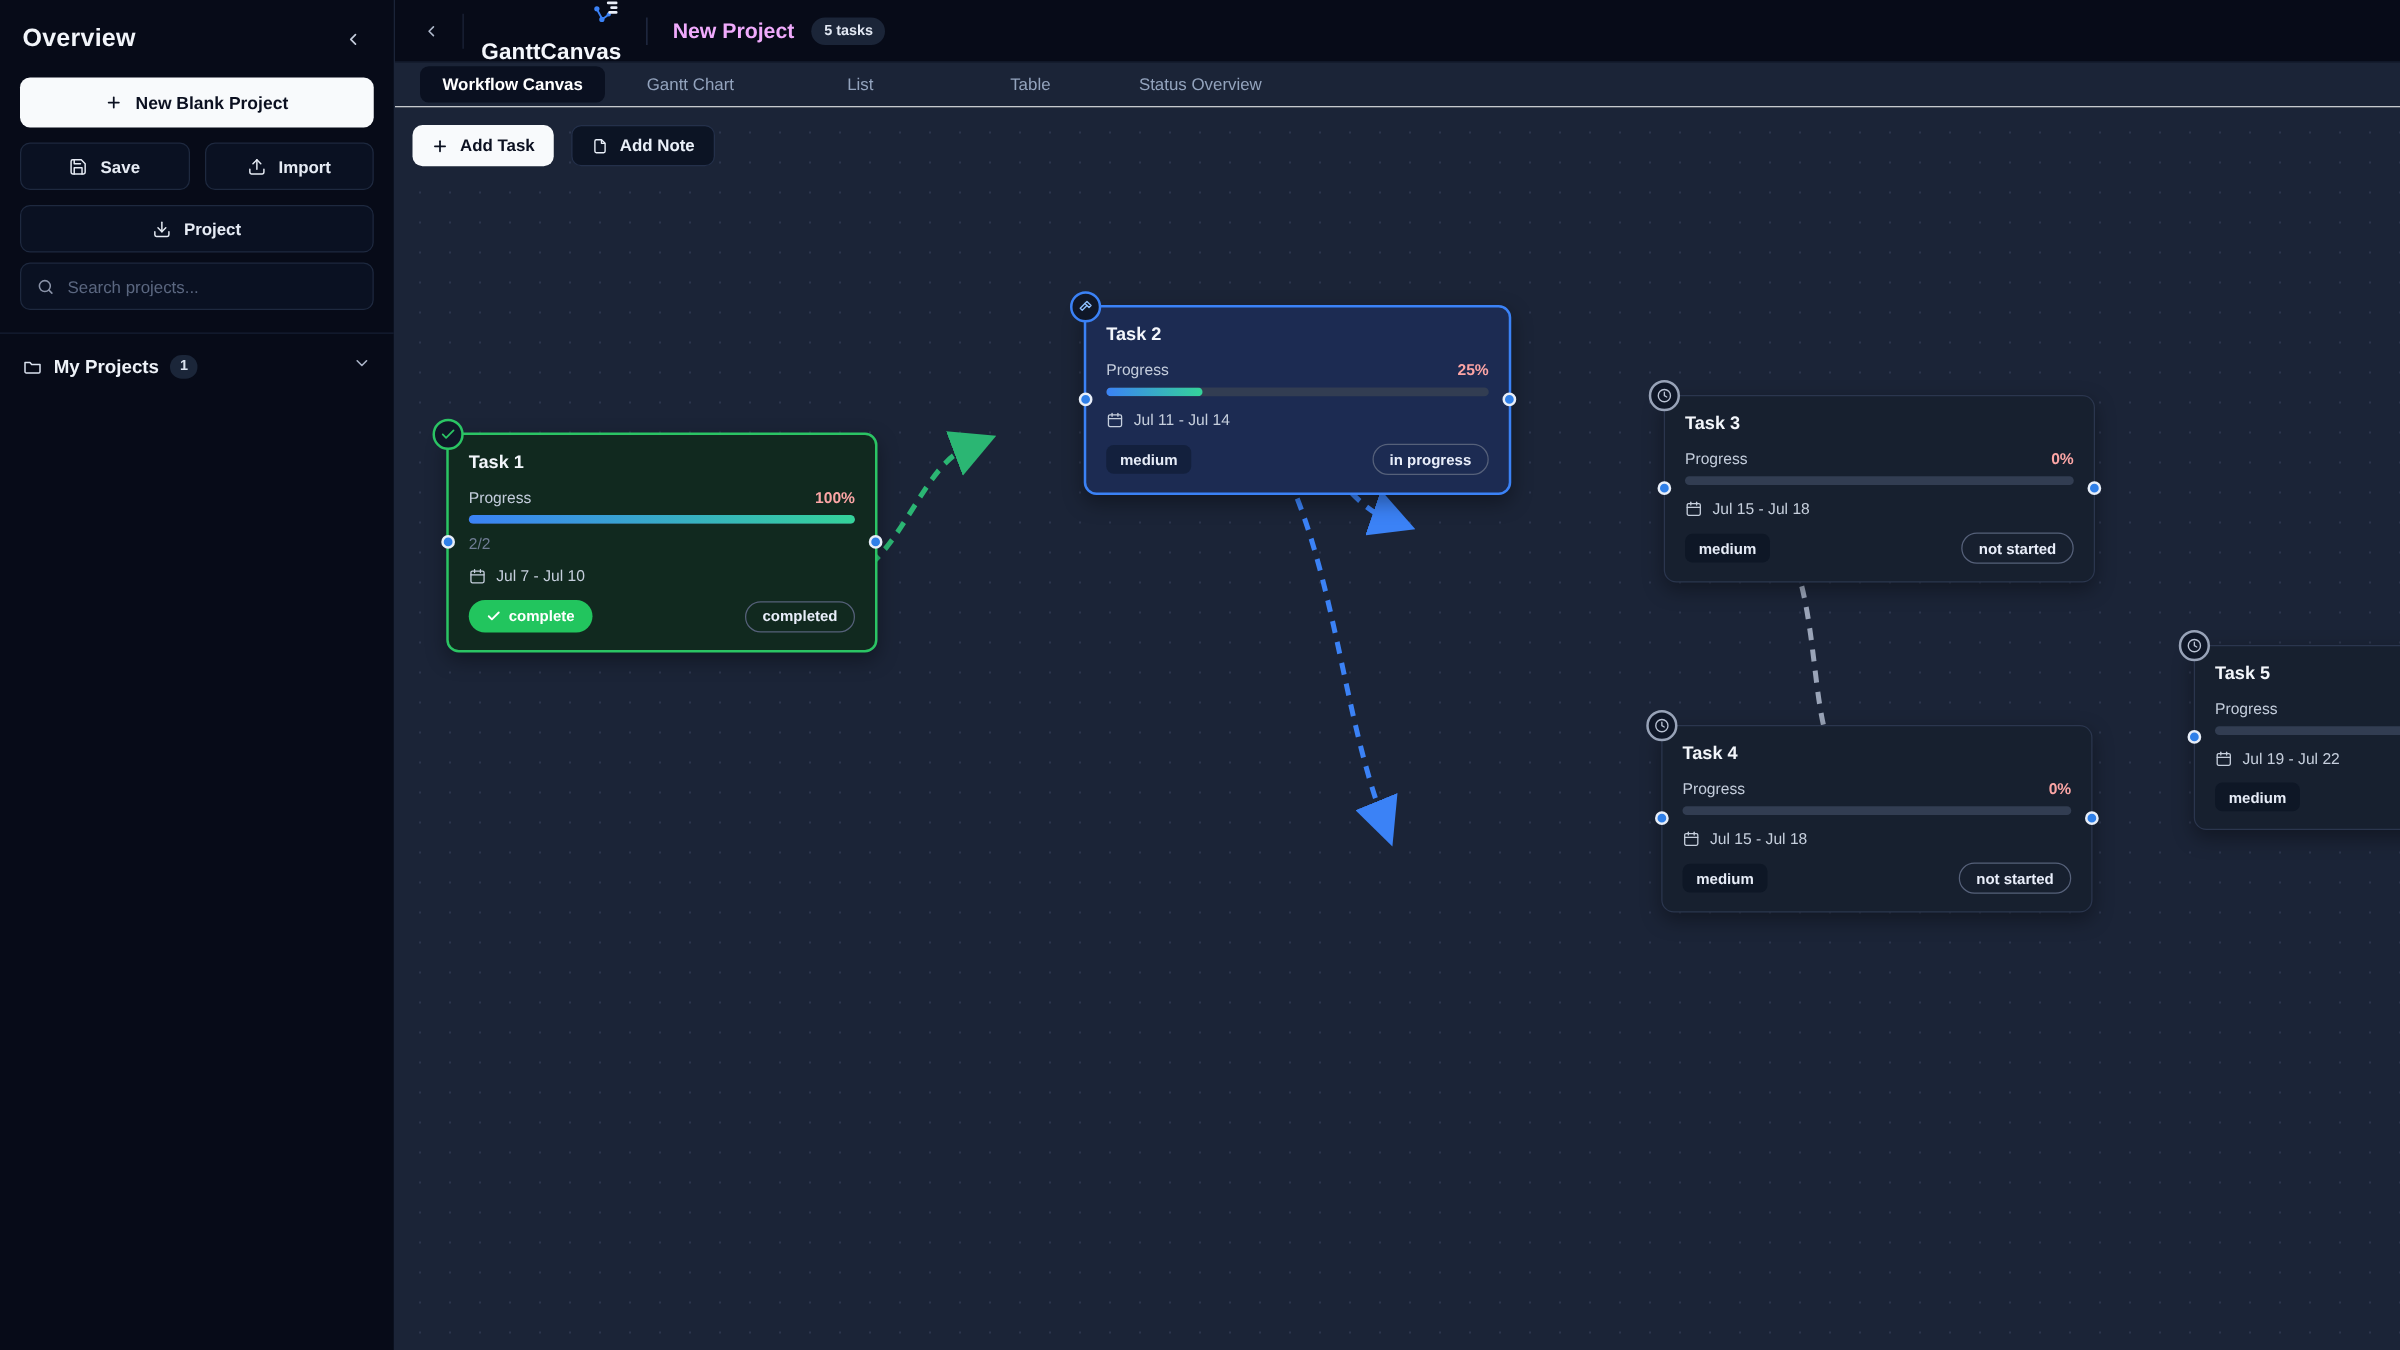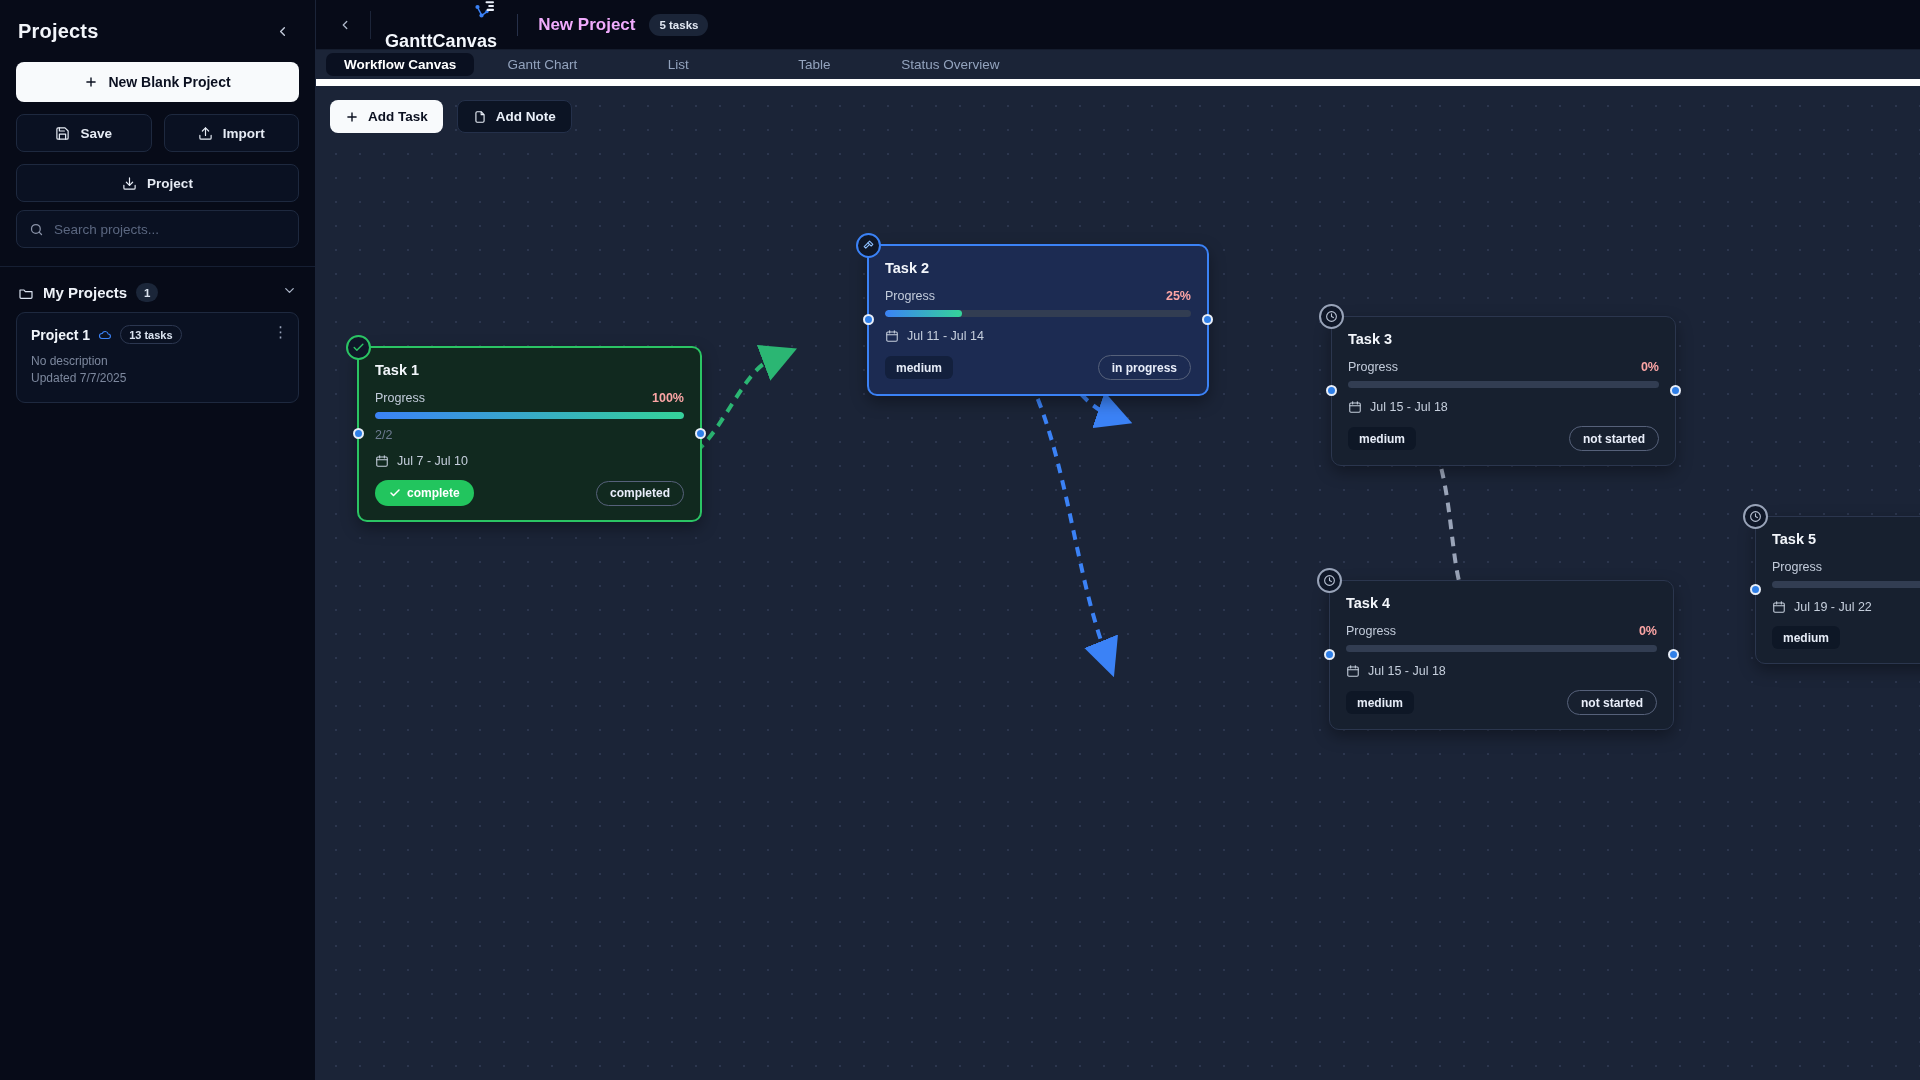--- a/index.html
+++ b/index.html
@@ -90,21 +90,21 @@
   .brand { display: flex; align-items: flex-end; gap: 9px; flex-direction: column; }
   .brand-name { font-size: 18px; font-weight: 700; color: #f4f7fc; letter-spacing: .1px; }
   .vdiv { width: 1px; height: 22px; background: #263049; margin: 0 6px; }
   .proj-title { font-size: 17px; font-weight: 700; color: #f0abfc; }
   .task-pill {
     height: 22px; padding: 0 10px; border-radius: 11px; background: #1b2538;
     color: #e2e8f3; font-size: 11.5px; font-weight: 700; display: flex; align-items: center;
   }
   .tabbar {
     height: 36px; background: #1b2437; display: flex; align-items: stretch;
-    padding-left: 10px; border-bottom: 7px solid #ffffff;
+    padding-left: 20px; border-bottom: 1px solid #ffffff;
   }
   .tab {
     min-width: 136px; display: flex; align-items: center; justify-content: center;
     font-size: 13.5px; color: #93a3bd; cursor: pointer; border-radius: 7px;
     margin: 3px 0; padding: 0 18px;
   }
   .tab.active { background: #0a1020; color: #ffffff; font-weight: 700; }
 
   .canvas-wrap { flex: 1; position: relative; overflow: hidden; background: #1b2437; }
   .canvas-dots {
@@ -167,21 +167,21 @@
   .handle.left { left: -6px; top: 50%; margin-top: -6px; }
   .handle.right { right: -6px; top: 50%; margin-top: -6px; }
 </style>
 </head>
 <body>
 
 <div class="app">
 
   <aside class="sidebar">
     <div class="sb-head">
-      <div class="sb-title">Projects</div>
+      <div class="sb-title">Overview</div>
       <div class="sb-collapse">
         <svg width="15" height="15" viewBox="0 0 24 24" fill="none" stroke="currentColor" stroke-width="2.2" stroke-linecap="round" stroke-linejoin="round">
             <polyline points="15 18 9 12 15 6"></polyline>
           </svg>
       </div>
     </div>
 
     <div class="sb-body">
       <div class="btn-primary">
         <svg width="14" height="14" viewBox="0 0 24 24" fill="none" stroke="currentColor" stroke-width="2.4" stroke-linecap="round">
@@ -236,32 +236,20 @@
         </svg>
       <span class="grp-name">My Projects</span>
       <span class="grp-count">1</span>
       <span class="grp-chev">
         <svg width="15" height="15" viewBox="0 0 24 24" fill="none" stroke="currentColor" stroke-width="2.1" stroke-linecap="round" stroke-linejoin="round">
             <polyline points="6 9 12 15 18 9"></polyline>
           </svg>
       </span>
     </div>
 
-    <div class="proj-card">
-      <div class="proj-row1">
-        <span class="proj-name">Project 1</span>
-        <svg width="14" height="14" viewBox="0 0 24 24" fill="none" stroke="#3b82f6" stroke-width="1.9" stroke-linecap="round" stroke-linejoin="round">
-            <path d="M6.5 18h11a3.8 3.8 0 0 0 0-7.6 5.4 5.4 0 0 0-10.3-1A3.9 3.9 0 0 0 6.5 18z"></path>
-          </svg>
-        <span class="proj-tasks">13 tasks</span>
-      </div>
-      <div class="proj-desc">No description</div>
-      <div class="proj-upd">Updated 7/7/2025</div>
-      <div class="proj-menu">⋮</div>
-    </div>
   </aside>
 
   <section class="main">
 
     <div class="topbar">
       <div class="top-collapse">
         <svg width="14" height="14" viewBox="0 0 24 24" fill="none" stroke="currentColor" stroke-width="2.2" stroke-linecap="round" stroke-linejoin="round">
             <polyline points="15 18 9 12 15 6"></polyline>
           </svg>
       </div>

